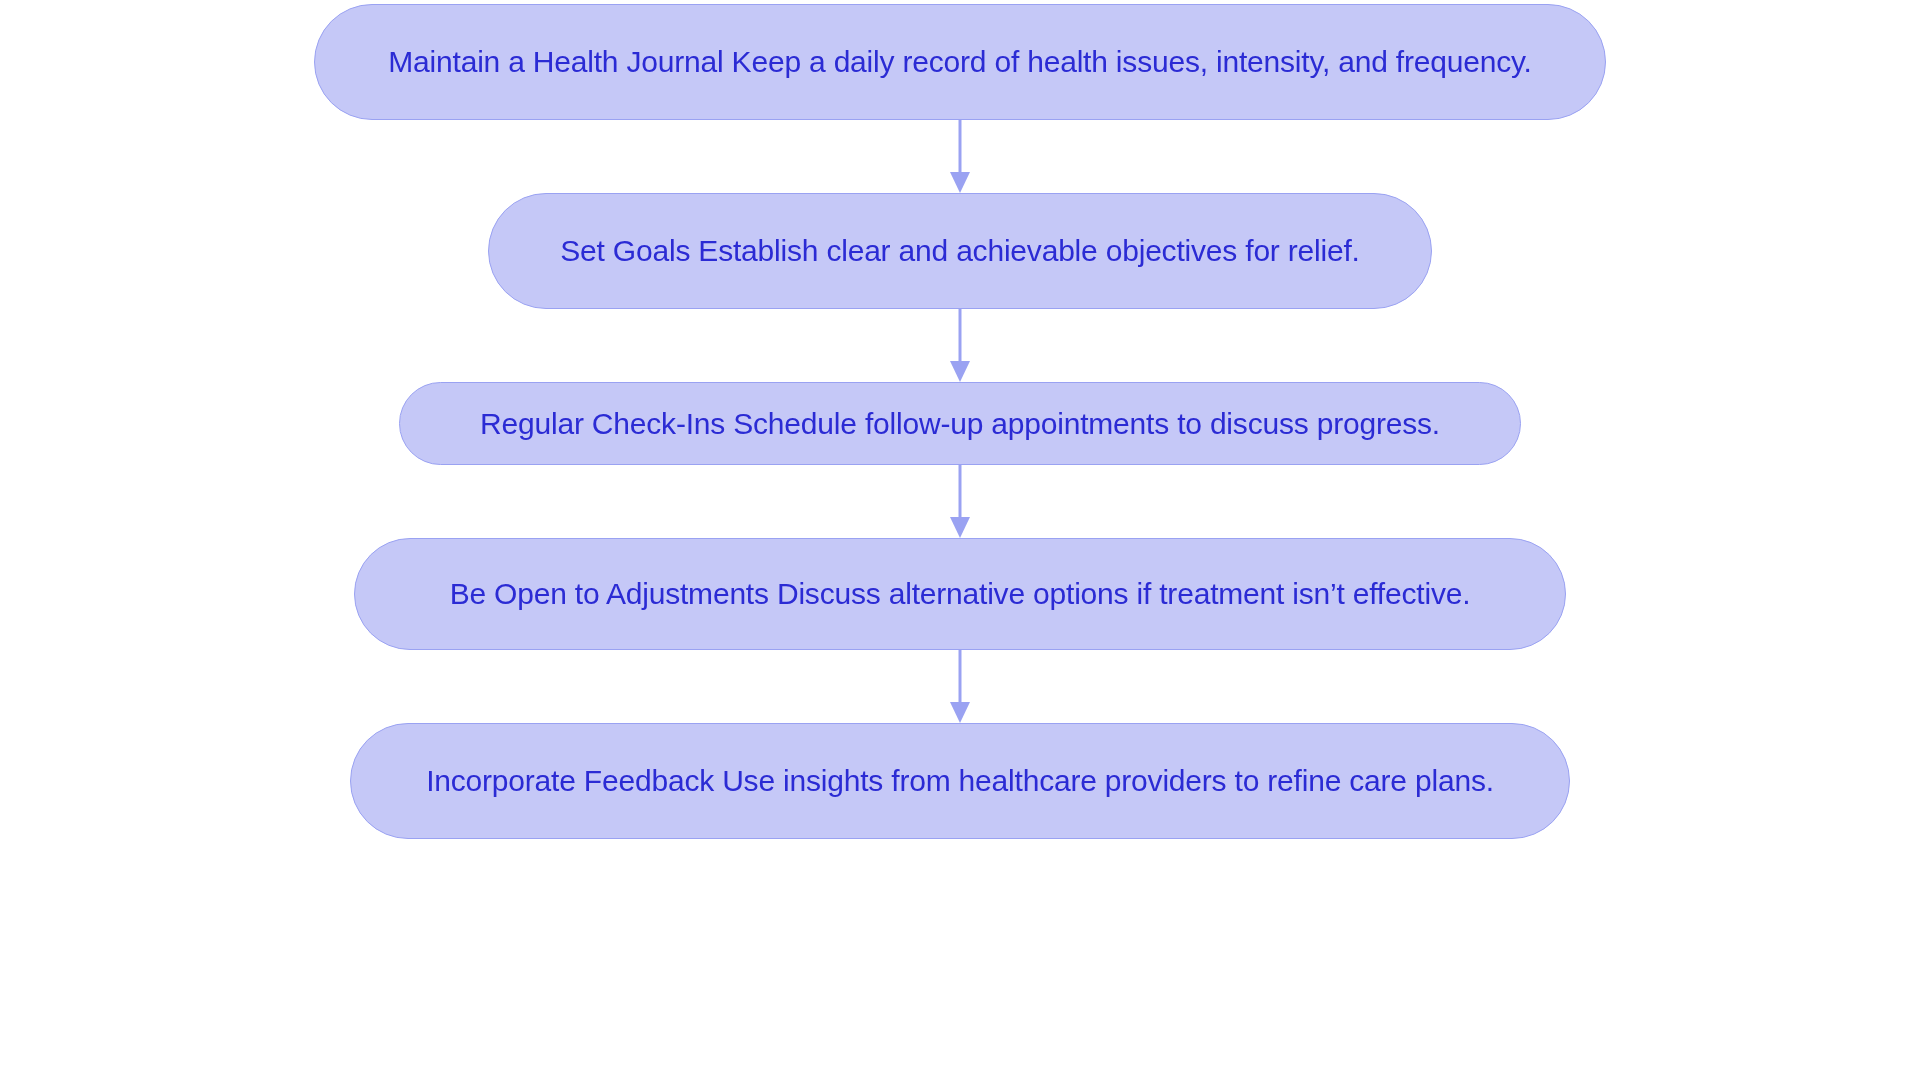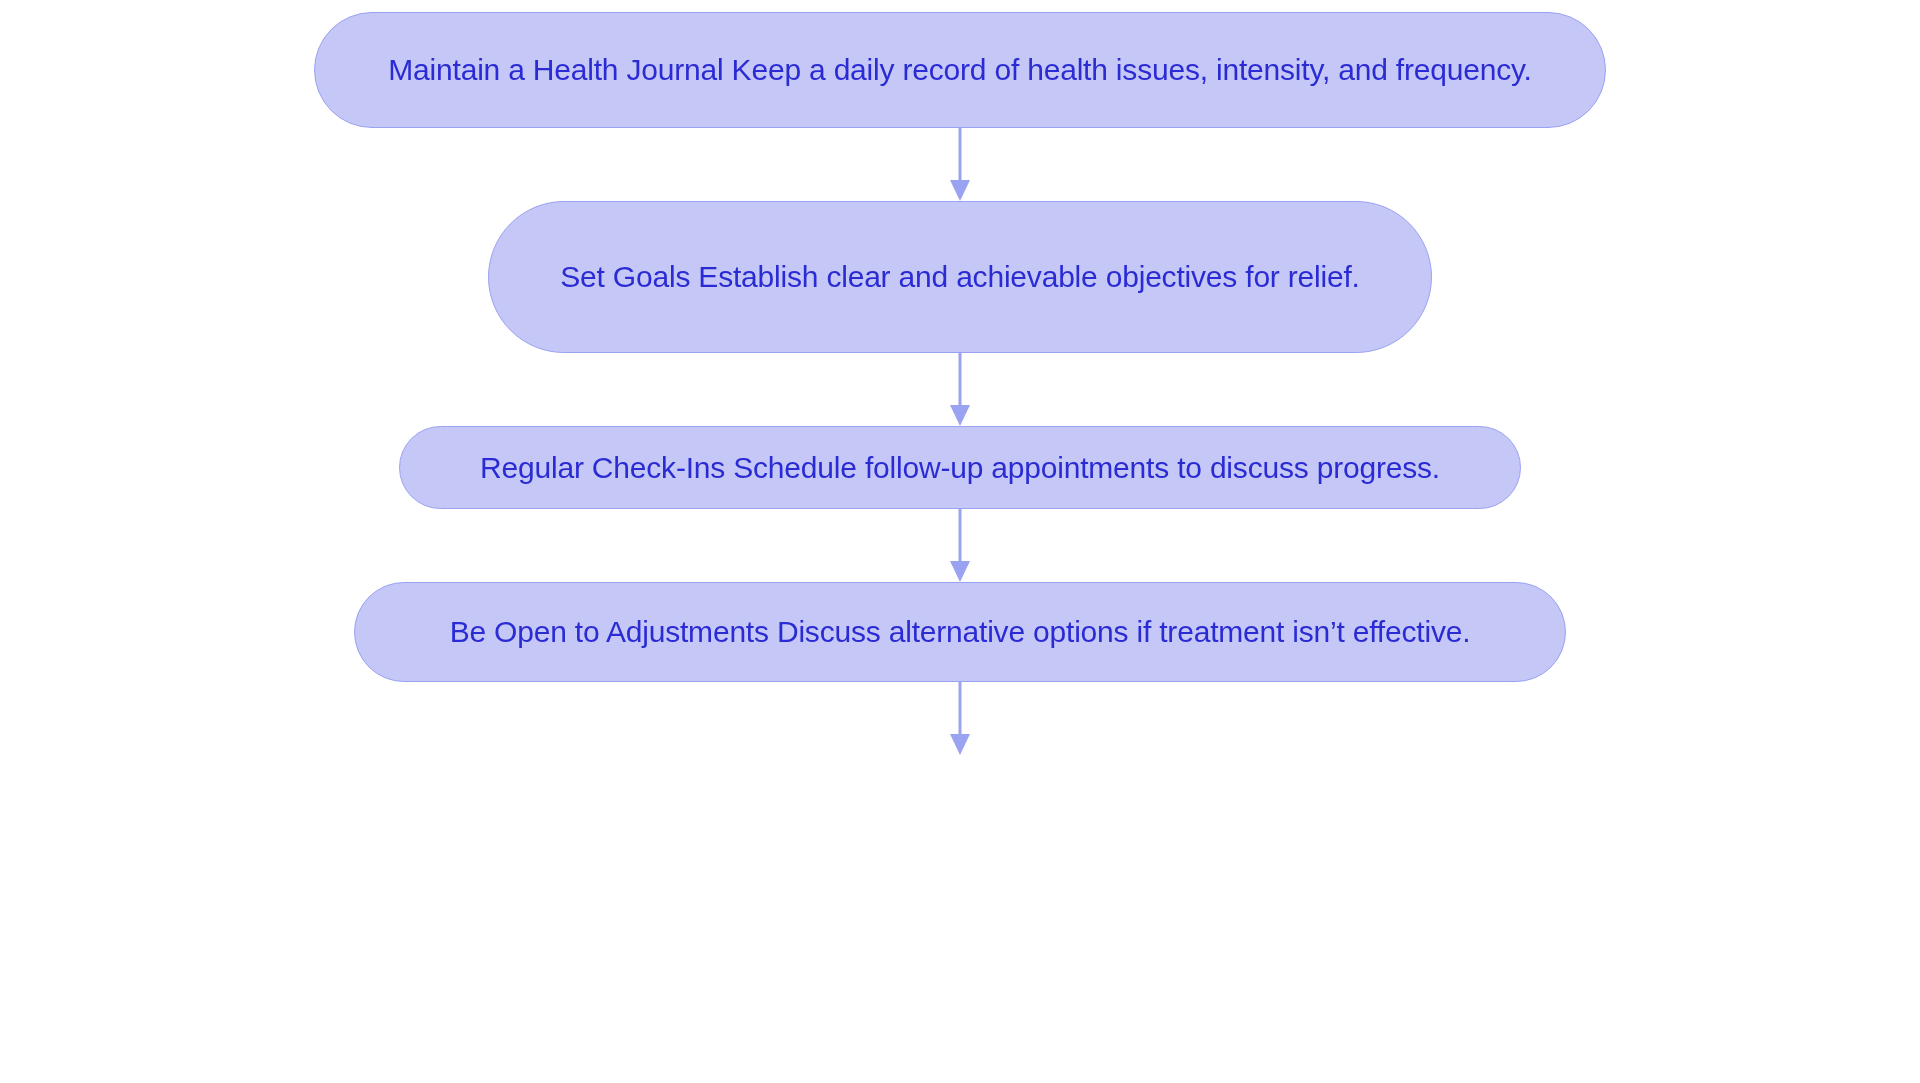--- a/index.html
+++ b/index.html
@@ -24,21 +24,21 @@
   .flow-column {
     position: absolute;
     left: 0;
     top: 0;
     width: 1920px;
     height: 1083px;
     display: flex;
     flex-direction: column;
     align-items: center;
     justify-content: flex-start;
-    padding-top: 12px;
+    padding-top: 4px;
     box-sizing: border-box;
   }
 
   .node {
     position: relative;
     box-sizing: border-box;
     background: #c5c8f7;
     border: 1.6px solid #9aa2f2;
     border-radius: 999px;
     display: flex;
@@ -53,23 +53,23 @@
     color: #2b2bd4;
     font-family: "Liberation Sans", sans-serif;
     font-size: 30px;
     line-height: 1.25;
     letter-spacing: -0.2px;
     white-space: nowrap;
   }
 
   
   .node-0 { width: 1292px; height: 116px; }
-  .node-1 { width: 944px;  height: 152px; align-items: center; }
+  .node-1 { width: 944px;  height: 116px; align-items: center; }
   .node-2 { width: 1122px; height: 83px; }
-  .node-3 { width: 1212px; height: 100px; }
+  .node-3 { width: 1212px; height: 112px; }
   .node-4 { width: 1220px; height: 116px; }
 
   .connector {
     position: relative;
     width: 40px;
     flex: 0 0 auto;
     display: block;
   }
   .connector svg {
     display: block;
@@ -126,15 +126,18 @@
       <span class="node-label">Be Open to Adjustments Discuss alternative options if treatment isn’t effective.</span>
     </div>
 
     <div class="connector conn-3">
       <svg viewBox="0 0 40 73" preserveAspectRatio="none" aria-hidden="true">
         <line x1="20" y1="0" x2="20" y2="56" stroke="#9aa2f2" stroke-width="3"></line>
         <polygon points="10,52 30,52 20,73" fill="#9aa2f2"></polygon>
       </svg>
     </div>
 
+    <div class="node node-4">
+      <span class="node-label">Incorporate Feedback Use insights from healthcare providers to refine care plans.</span>
+    </div>
 
   </div>
 </div>
 
 </body></html>

